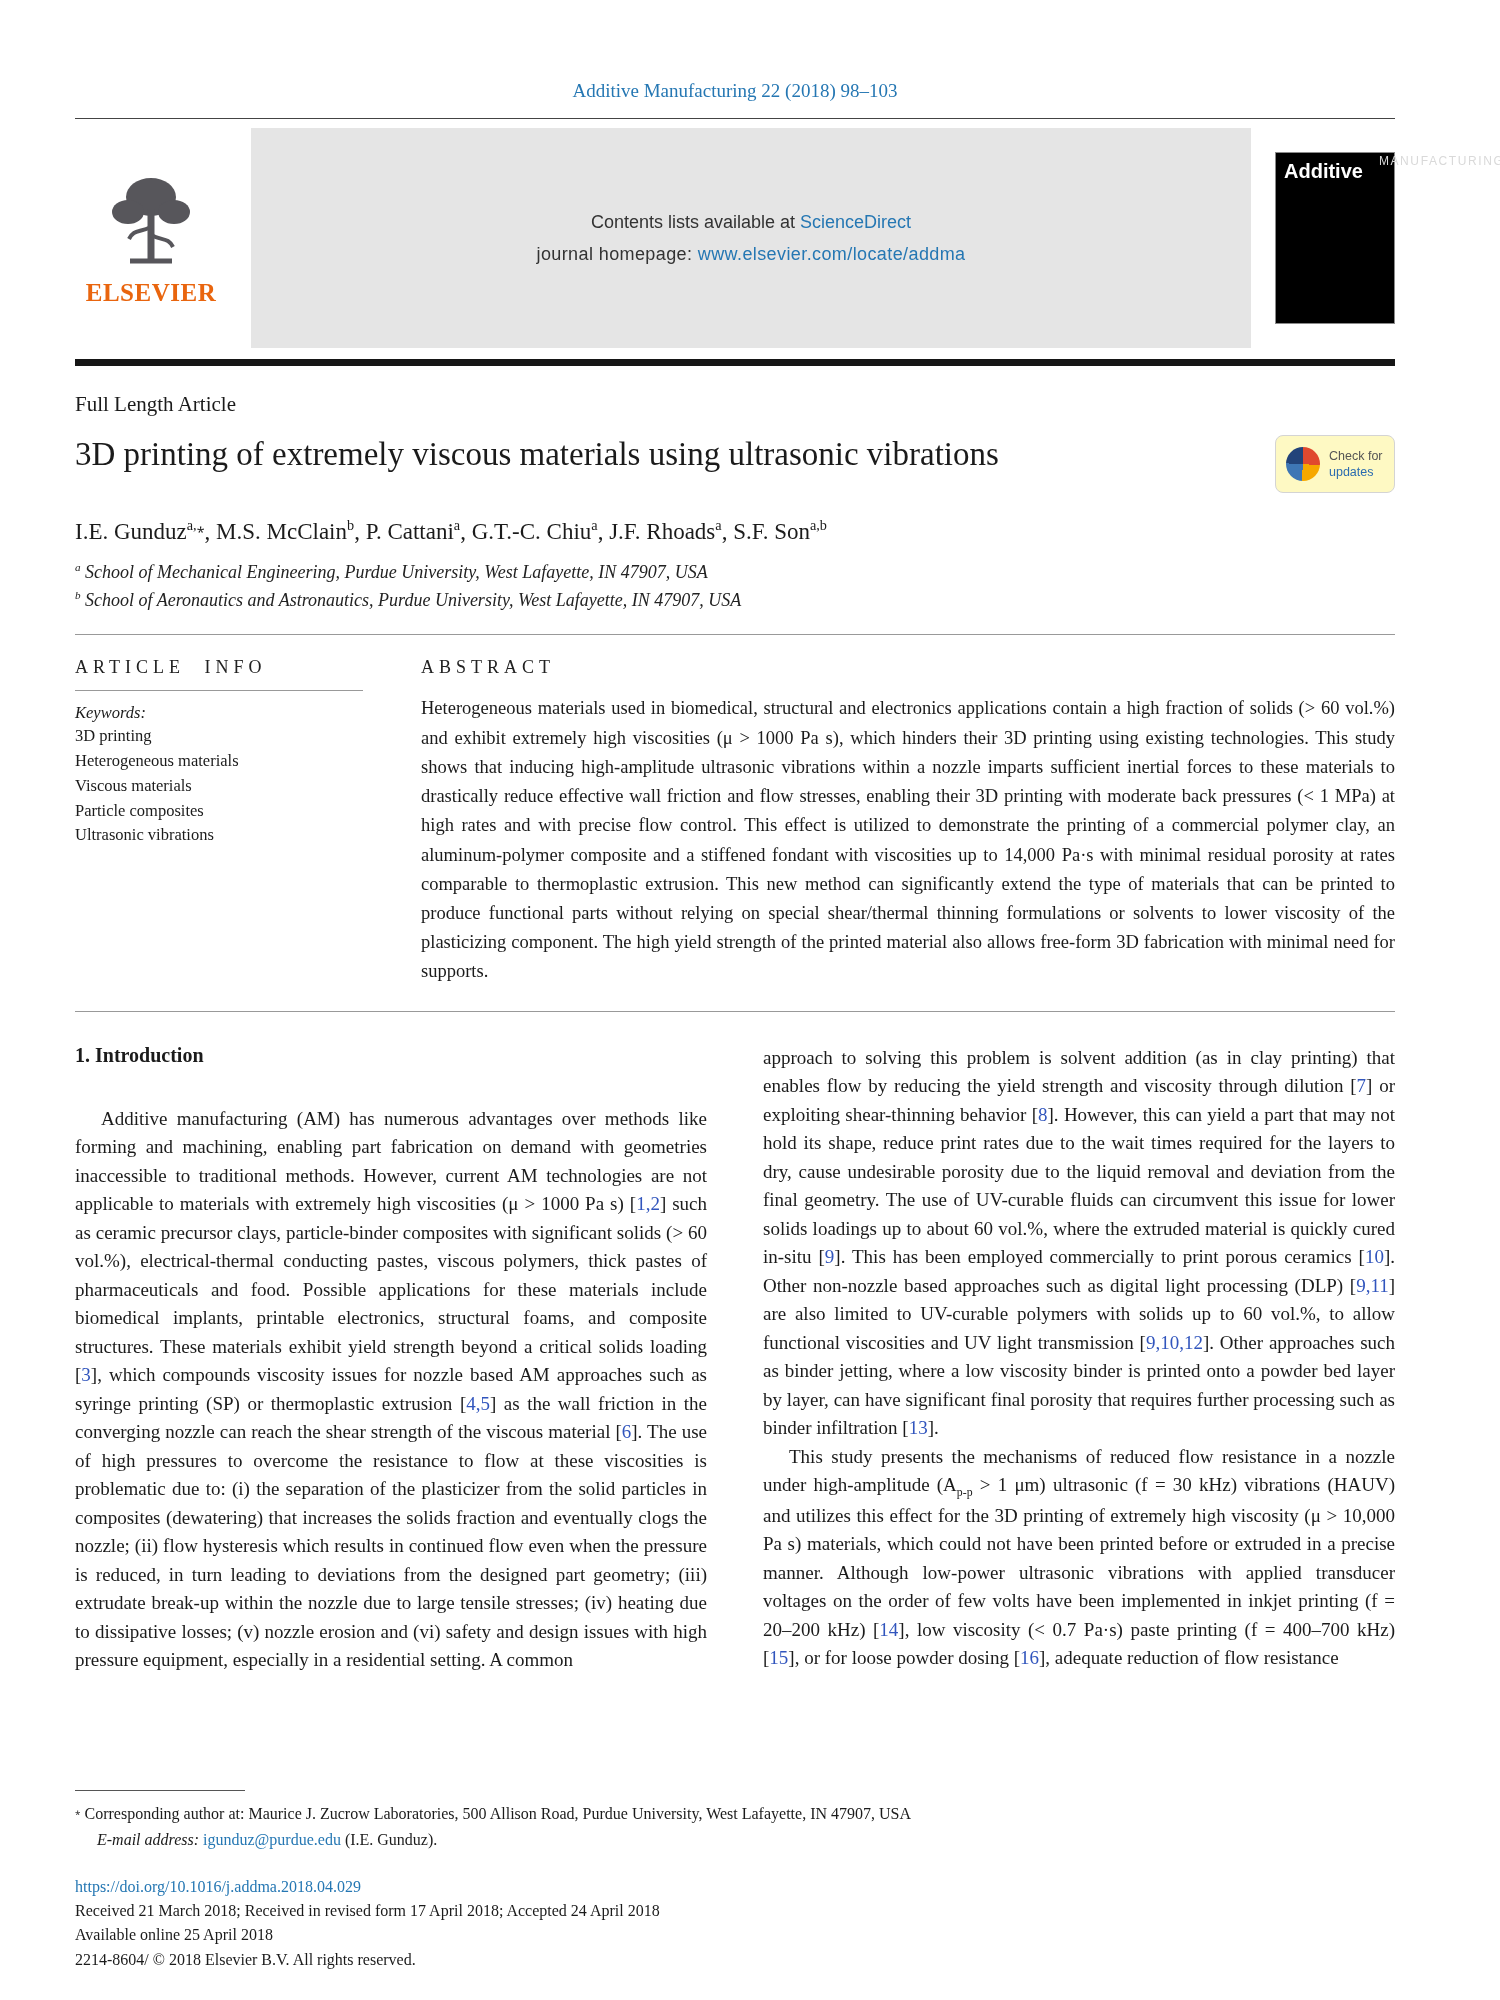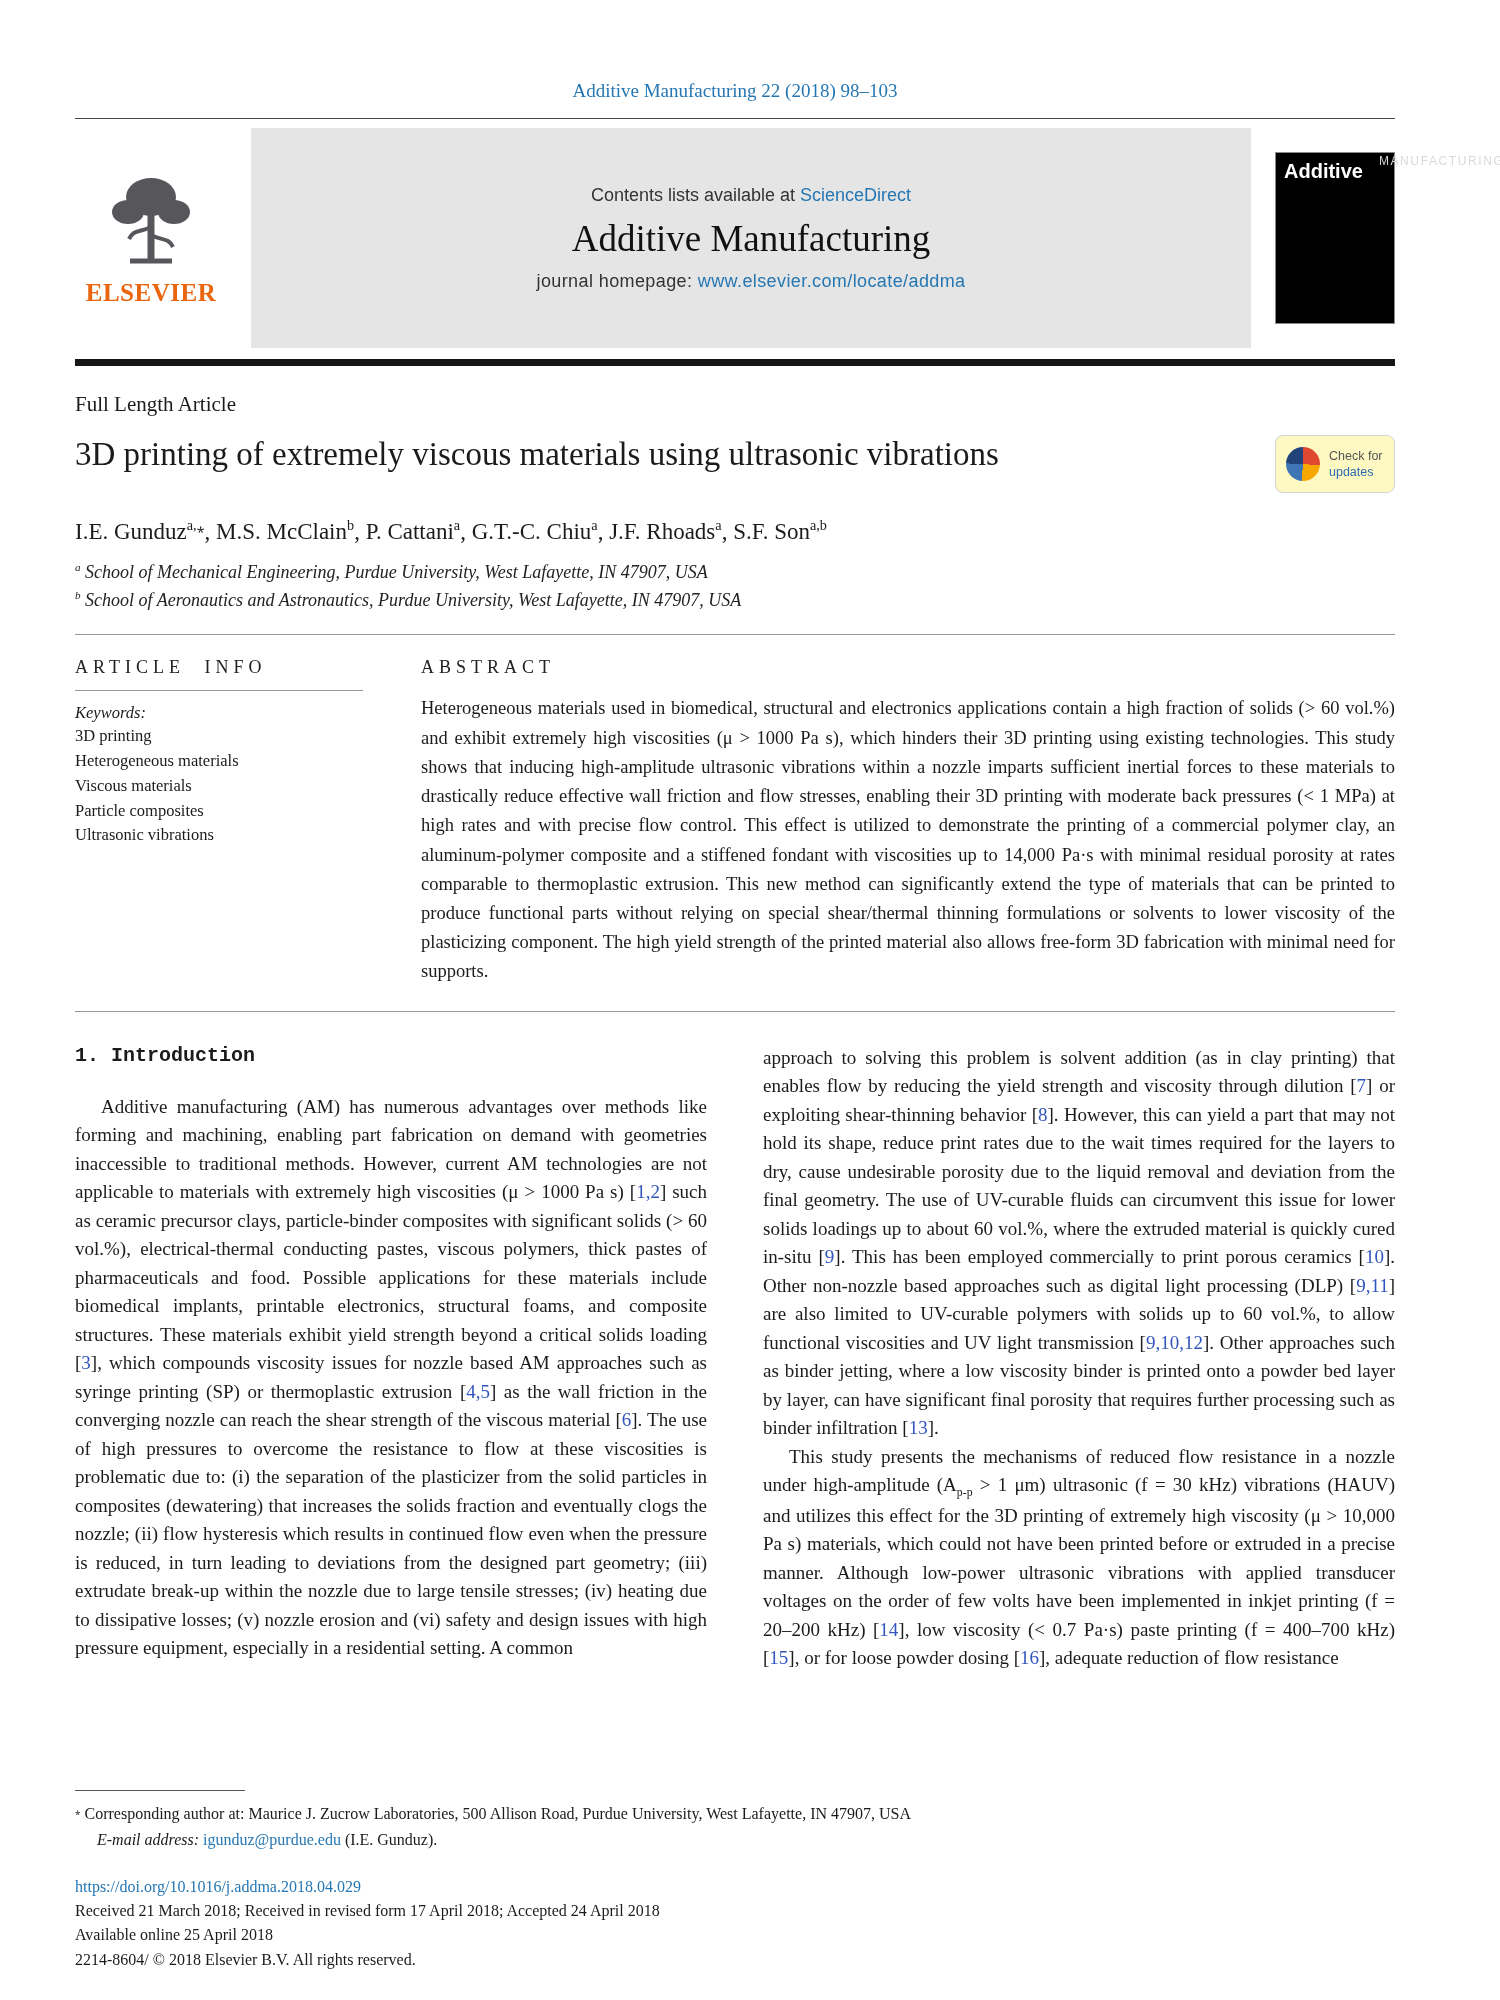--- a/index.html
+++ b/index.html
@@ -61,21 +61,21 @@
   .article-info-col { width:288px; flex-shrink:0; }
   .abstract-col { flex:1; }
   .block-heading { font-size:18px; letter-spacing:5px; word-spacing:10px; color:#222; }
   .info-rule { height:1px; background:#999; margin:12px 0 12px 0; }
   .kw-label { font-style:italic; font-size:16.5px; margin-bottom:1px; }
   .kw-list div { font-size:16.5px; line-height:1.5; }
   .abstract-text { margin-top:16px; font-size:18.5px; line-height:1.58; text-align:justify; }
 
   .body-cols { display:flex; gap:56px; margin-top:32px; }
   .col { flex:1; min-width:0; }
-  .section-heading { font-size:20px; font-weight:bold; margin-bottom:26px;font-family:Liberation Mono, monospace; }
+  .section-heading { font-size:20px; font-weight:bold; margin-bottom:38px; }
   .col p { font-size:19px; line-height:1.5; text-align:justify; text-indent:26px; }
   .col p.no-indent { text-indent:0; }
   .cite { color:#3155bd; cursor:pointer; }
 
   .footer { margin-top:auto; }
   .fn-rule { width:170px; height:1px; background:#555; margin-bottom:11px; }
   .fn { font-size:16px; line-height:1.45; }
   .fn-email { padding-left:22px; margin-top:2px; }
   .pub-block { margin-top:24px; font-size:16px; line-height:1.52; }
   .doi-line { color:#2577b3; }
@@ -100,21 +100,20 @@
         <path d="M59 66 C70 72 76 68 81 78" stroke="#57565b" stroke-width="4" fill="none"></path>
         <path d="M38 92 H80" stroke="#57565b" stroke-width="5" fill="none"></path>
       </svg>
       <div class="elsevier-word">ELSEVIER</div>
     </div>
 
     <div class="gray-box">
       <div class="contents-line">
         <span>Contents lists available at </span><span class="tlink">ScienceDirect</span>
       </div>
-      <div class="journal-big-title">Additive Manufacturing</div>
       <div class="homepage-line">
         <span>journal homepage: </span><span class="tlink">www.elsevier.com/locate/addma</span>
       </div>
     </div>
 
     <div class="cover">
       <div class="cover-topstrip"></div>
       <div class="cover-name">Additive</div>
       <div class="cover-sub">MANUFACTURING</div>
       <div class="cover-art"></div>

